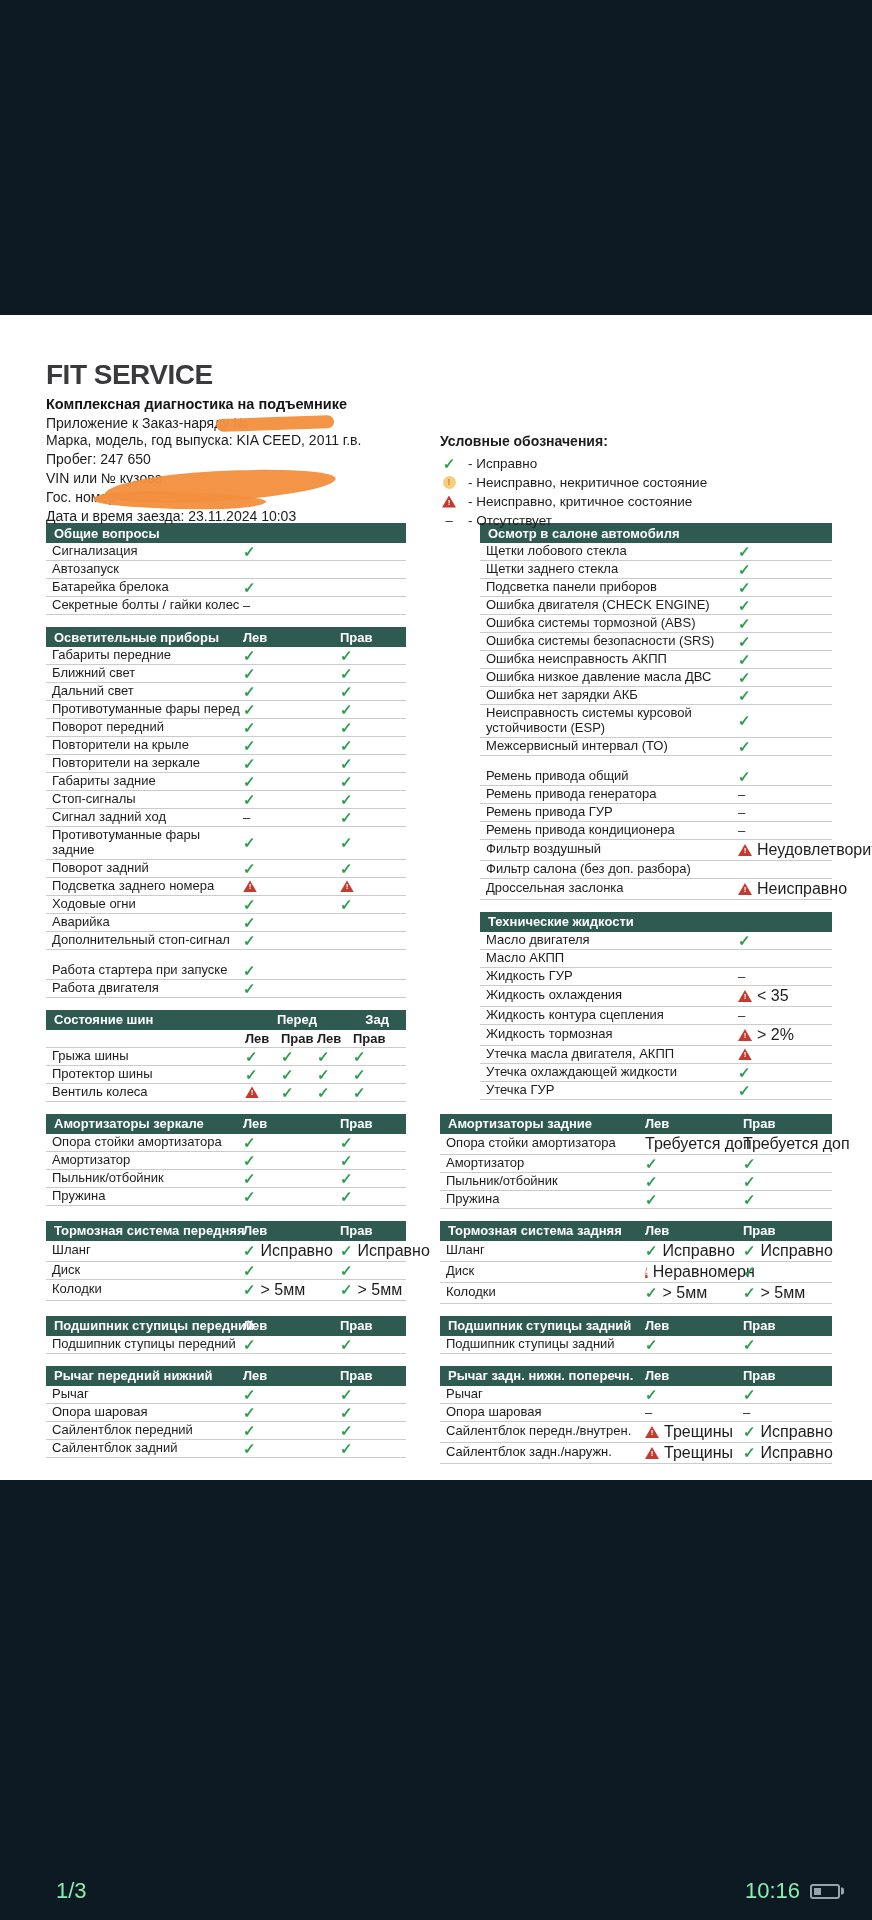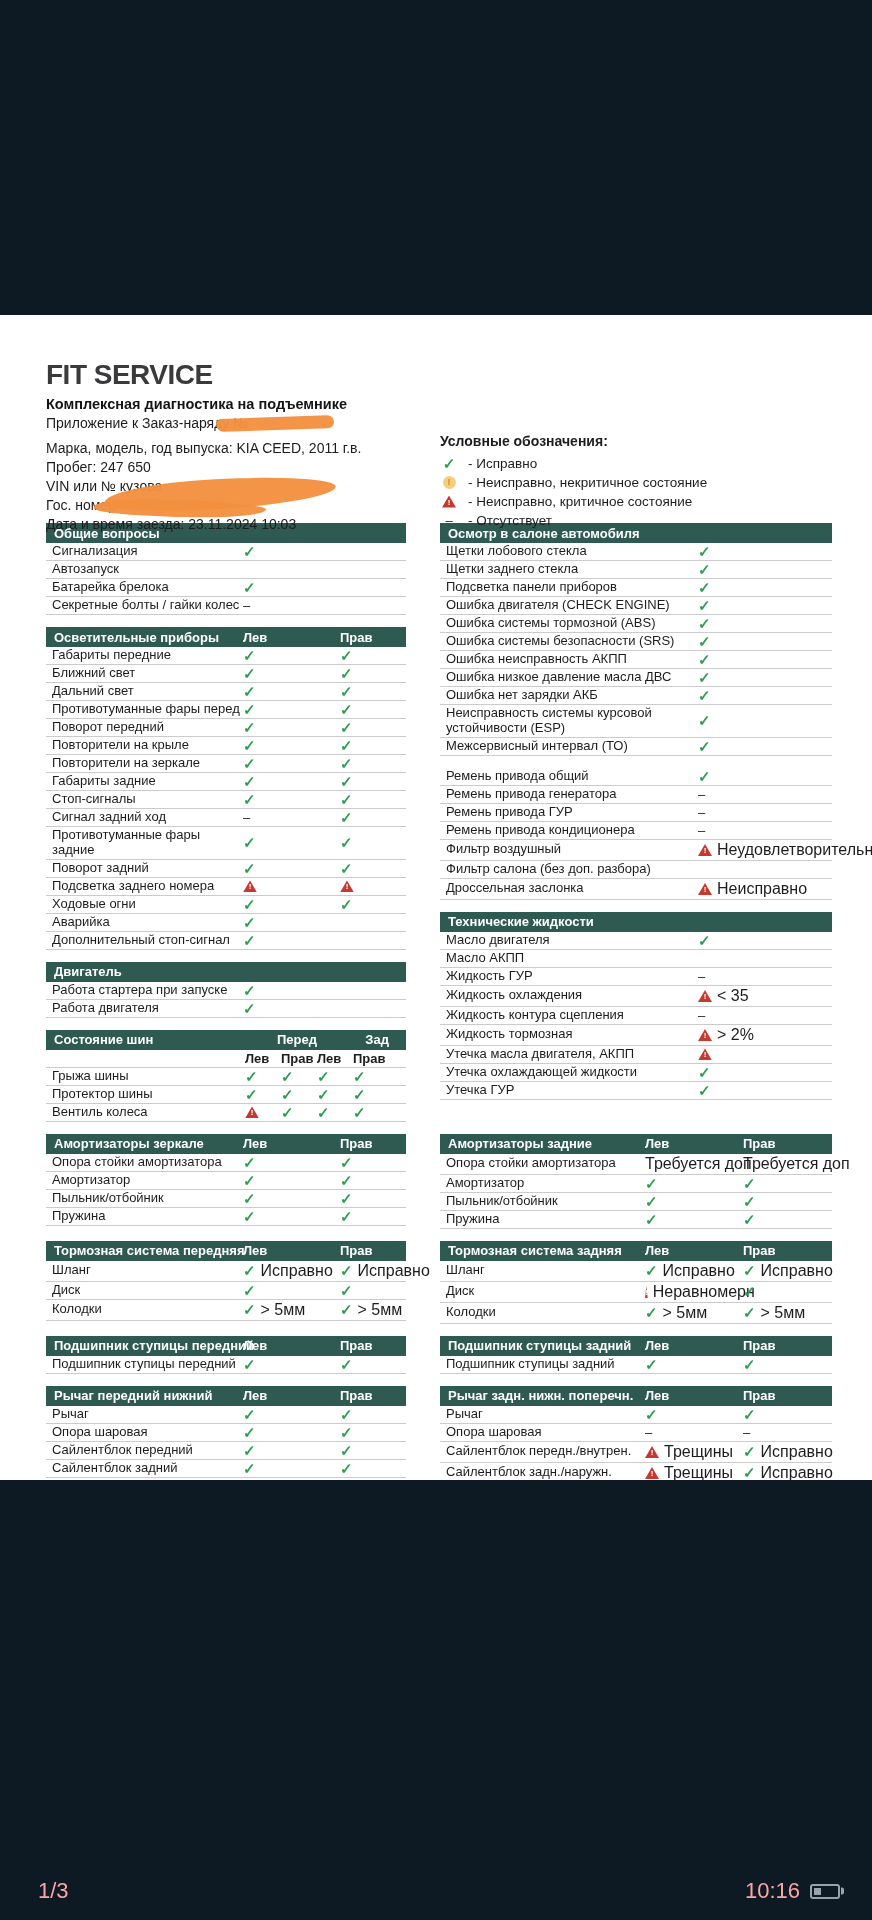--- a/index.html
+++ b/index.html
@@ -6,21 +6,21 @@
   *{box-sizing:border-box;}
   .screen{position:relative;width:872px;height:1920px;background:#0d1a24;overflow:hidden;
           font-family:"Liberation Sans", sans-serif;color:#1d1d1f;}
   
   .doc{position:absolute;top:315px;left:0;width:872px;height:1165px;background:#ffffff;
        padding:46px 12px 0 46px;overflow:hidden;}
   .doc-header{position:relative;height:162px;}
   .logo{font-size:28px;font-weight:800;letter-spacing:-0.5px;color:#3a3a3c;line-height:1;}
   .doc-title{font-size:14.5px;font-weight:700;margin-top:7px;color:#151517;}
   .order-line{font-size:14px;margin-top:3px;position:relative;width:400px;}
-  .info{position:relative;margin-top:8px;width:400px;font-size:14px;line-height:19px;}
+  .info{position:relative;width:400px;font-size:14px;line-height:19px;}
   .scribble{position:absolute;background:#f2903f;opacity:.96;}
   .scr-a{left:170px;top:2px;width:118px;height:13px;border-radius:8px 10px 9px 12px;transform:rotate(-2deg);}
   .scr-b{left:58px;top:40px;width:232px;height:30px;border-radius:48% 52% 55% 45% / 60% 45% 55% 40%;transform:rotate(-3deg);}
   .scr-c{left:48px;top:61px;width:172px;height:17px;border-radius:40% 60% 50% 50% / 55% 45% 60% 40%;transform:rotate(1.5deg);}
   
   .legend{position:absolute;left:394px;top:72px;width:410px;}
   .legend-title{font-size:14px;font-weight:700;margin-bottom:5px;}
   .legend-item{display:flex;align-items:center;height:19px;font-size:13.5px;}
   .legend-item .lic{width:18px;display:inline-flex;justify-content:center;margin-right:10px;}
   
@@ -34,34 +34,34 @@
   .hd-col{white-space:nowrap;}
   .hd-g{grid-template-columns:199px 72px 72px 1fr;}
   .hd-group{text-align:right;}
   .row{display:grid;align-items:center;min-height:18px;border-bottom:1px solid #cbcbcb;padding:1px 0;}
   .row .name{padding-left:6px;line-height:1.15;}
   .subhd{font-weight:700;}
   .subhd .cell{font-size:13px;font-weight:700;}
   .g-l1{grid-template-columns:197px 1fr;}
   .g-l2{grid-template-columns:197px 97px 1fr;}
   .g-l4{grid-template-columns:199px 36px 36px 36px 1fr;}
-  .g-r1{grid-template-columns:258px 1fr;}
+  .g-r1{grid-template-columns:258px 1fr;margin-left:40px;}
   .g-r2{grid-template-columns:205px 98px 1fr;}
   .cell{display:flex;align-items:center;gap:5px;white-space:nowrap;overflow:visible;}
   .cell-text{font-size:16px;color:#1d1d1f;}
   .ico-ok{color:#2d9d4e;font-size:15px;font-weight:600;line-height:1;}
   .ico-dash{color:#1d1d1f;font-size:13px;line-height:1;}
   .ico-crit{display:inline-flex;align-items:flex-end;justify-content:center;width:14px;height:12px;
             background:#c43a2f;clip-path:polygon(50% 0,100% 100%,0 100%);
             color:#fff;font-size:8px;font-weight:700;padding-bottom:1px;line-height:1;}
   .ico-warn{display:inline-flex;align-items:center;justify-content:center;width:13px;height:13px;border-radius:50%;
             background:#f6cf7d;color:#cf842a;font-size:9px;font-weight:700;line-height:1;}
   
   .statusbar{position:absolute;left:0;right:0;bottom:16px;display:flex;justify-content:space-between;
-             align-items:center;padding:0 32px 0 38px;color:#fca5a5;font-size:22px;}
+             align-items:center;padding:0 32px 0 56px;color:#86efac;font-size:22px;}
   .sb-right{display:flex;align-items:center;gap:10px;}
   .bat{position:relative;width:30px;height:15px;border:2px solid #99a3ab;border-radius:3px;}
   .bat::after{content:'';position:absolute;right:-6px;top:50%;transform:translateY(-50%);
               width:3px;height:7px;background:#99a3ab;border-radius:0 2px 2px 0;}
   .bat-fill{position:absolute;left:2px;top:2px;bottom:2px;width:7px;background:#99a3ab;}
 </style>
 </head>
 <body>
 
 <div class="screen">
@@ -284,23 +284,20 @@
             </div>
             <div class="row g-l2">
               <div class="name">Дополнительный стоп-сигнал</div>
               <div class="cell">
                 <span class="ico-ok">✓</span>
               </div>
               <div class="cell"></div>
             </div>
           </div>
           <div class="tbl left">
-            <div class="hd g-l1">
-              <div class="hd-title">Двигатель</div>
-            </div>
             <div class="row g-l1">
               <div class="name">Работа стартера при запуске</div>
               <div class="cell">
                 <span class="ico-ok">✓</span>
               </div>
             </div>
             <div class="row g-l1">
               <div class="name">Работа двигателя</div>
               <div class="cell">
                 <span class="ico-ok">✓</span>

